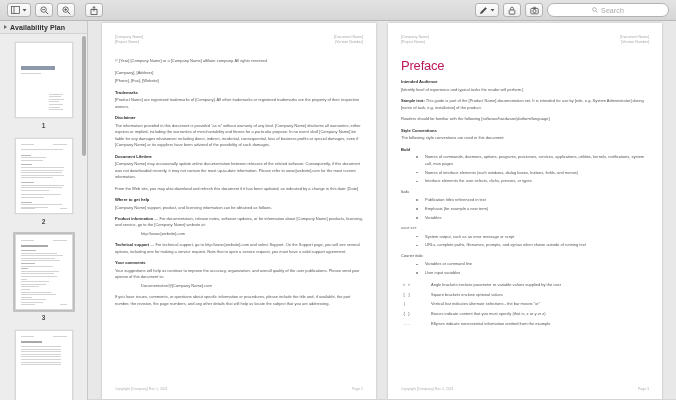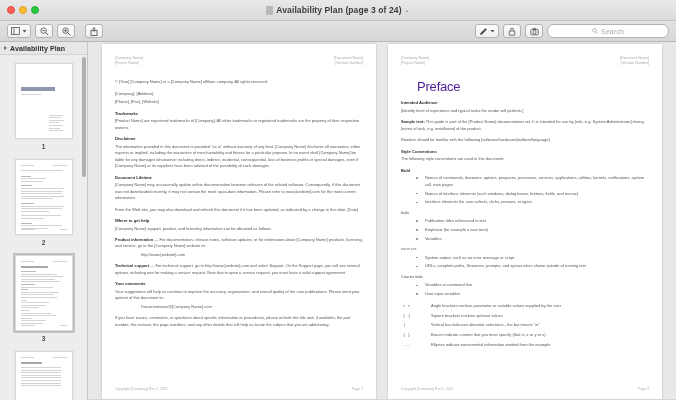--- a/index.html
+++ b/index.html
@@ -199,22 +199,22 @@
   }
   .pg-header .right { text-align: right; }
 
   .p { font-size: 4px; line-height: 1.62; color: #575757; margin-bottom: 5px; }
   .p.tight { margin-bottom: 2px; }
   .p b, .bld { font-weight: 700; color: #2f2f2f; }
   .hd { font-size: 4.1px; font-weight: 700; color: #2b2b2b; margin-bottom: 2.5px; }
   .indent { padding-left: 26px; }
 
   .preface-title {
-    font-size: 13px; color: #4c1d95; font-weight: 400;
-    letter-spacing: -0.2px; margin-bottom: 6px; margin-top: 1px; margin-left: 16px;
+    font-size: 13px; color: #be185d; font-weight: 400;
+    letter-spacing: -0.2px; margin-bottom: 6px; margin-top: 1px;
   }
   .mono { font-family: "Liberation Mono", monospace; font-size: 3.8px; }
   .ital { font-style: italic; }
 
   ul.blist { list-style: none; margin: 0 0 4px 0; padding: 0; }
   ul.blist li {
     font-size: 4px; line-height: 1.6; color: #575757;
     padding-left: 24px; position: relative; margin-bottom: 2.5px;
   }
   ul.blist li::before {
@@ -242,32 +242,20 @@
   .doc-bottom-edge {
     position: absolute; left: 0; right: 0; bottom: 0; height: 1px;
     background: #d6d5d5;
   }
 </style>
 </head>
 <body>
 
 <div id="app">
 
-  <div class="titlebar">
-    <div class="traffic">
-      <span class="tl tl-red"></span>
-      <span class="tl tl-yellow"></span>
-      <span class="tl tl-green"></span>
-    </div>
-    <div class="title-center">
-      <span class="title-doc-icon"></span>
-      <span class="title-text">Availability Plan (page 3 of 24)</span>
-      <span class="title-chev">⌄</span>
-    </div>
-  </div>
 
   <div class="toolbar">
     <div class="tb-group">
 
       <div class="tb-btn wide">
         <svg width="9" height="8" viewBox="0 0 9 8">
           <rect x="0.5" y="0.5" width="8" height="7" fill="none" stroke="#555" stroke-width="0.8"></rect>
           <line x1="3" y1="0.5" x2="3" y2="7.5" stroke="#555" stroke-width="0.8"></line>
         </svg>
         <svg width="5" height="4" viewBox="0 0 5 4" style="margin-left:1.5px">

